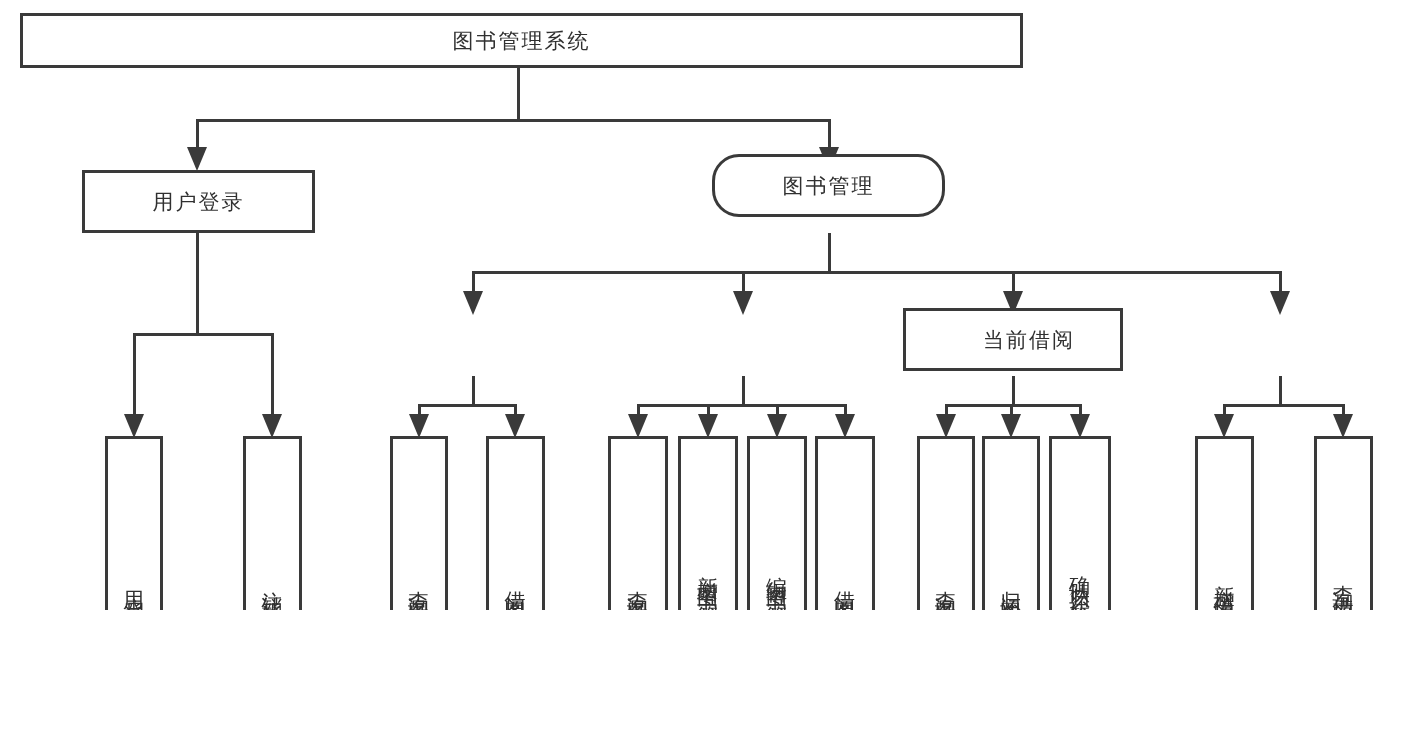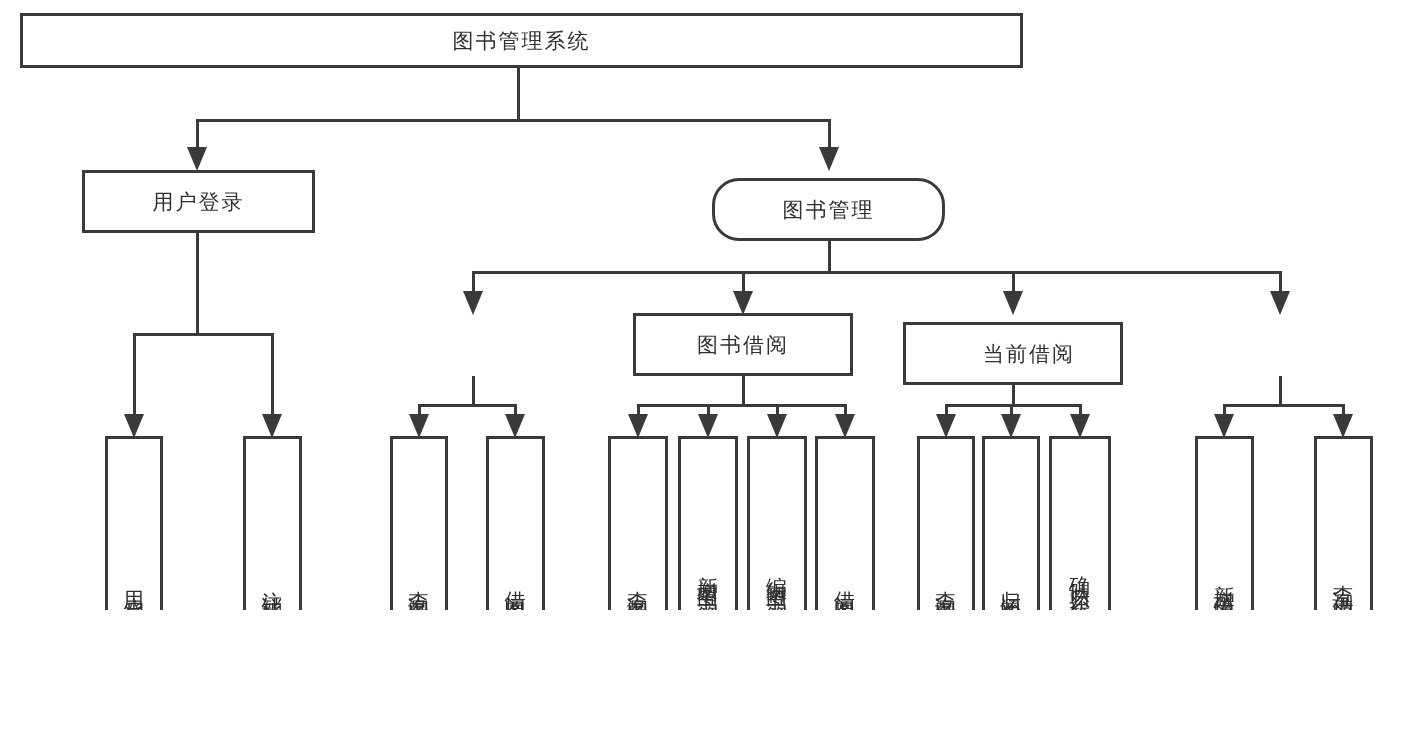--- a/index.html
+++ b/index.html
@@ -34,28 +34,25 @@
 
 <div class="canvas">
 
   <div class="node" style="left:20px;top:13px;width:1003px;height:55px;">
     <span>图书管理系统</span>
   </div>
 
   <div class="node" style="left:82px;top:170px;width:233px;height:63px;">
     <span>用户登录</span>
   </div>
-  <div class="node" style="left:712px;top:178px;width:233px;height:63px;border-radius:27px;">
+  <div class="node" style="left:712px;top:154px;width:233px;height:63px;border-radius:27px;">
     <span>图书管理</span>
   </div>
 
-  <div class="node" style="left:633px;top:313px;width:220px;height:63px;">
-    <span>图书借阅</span>
-  </div>
-  <div class="node" style="left:903px;top:322px;width:220px;height:63px;padding-left:32px;">
+  <div class="node" style="left:903px;top:308px;width:220px;height:63px;padding-left:32px;">
     <span>当前借阅</span>
   </div>
 
   <div class="node leaf" style="left:105px;top:436px;width:58px;height:300px;">
     <span class="vtext">用户登录</span>
   </div>
   <div class="node leaf" style="left:243px;top:436px;width:59px;height:300px;">
     <span class="vtext">注销登录</span>
   </div>
 

